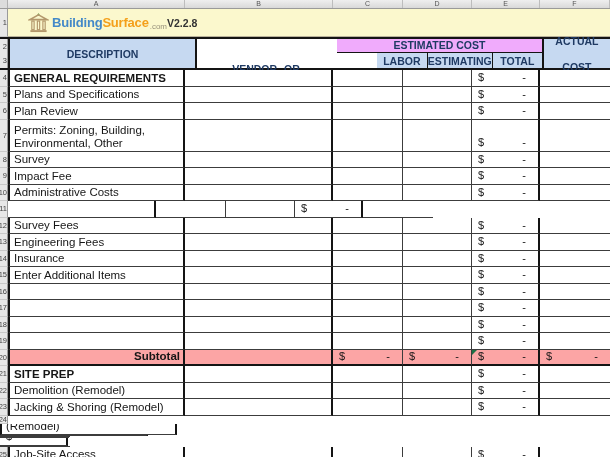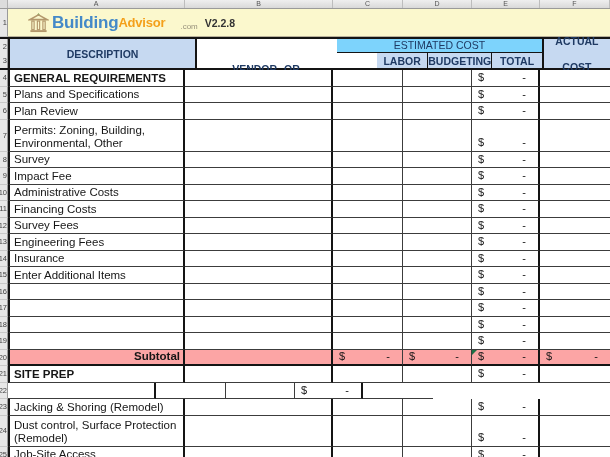--- a/index.html
+++ b/index.html
@@ -22,49 +22,49 @@
      display:flex;align-items:center;justify-content:flex-end;
      overflow:hidden;border-right:1px solid #9a9a9a;border-bottom:1px solid #c9c9c9;
      flex:0 0 8px;white-space:nowrap;}
 
   
   .titlerow{display:flex;height:28px;}
   .banner{width:602px;background:#fbf8cd;display:flex;align-items:center;
           border-bottom:1px solid #b8b29a;}
   .logo{display:flex;align-items:center;margin-left:20px;}
   .logo-icon{width:21px;height:21px;margin-right:3px;}
-  .logo-building{font-size:17px;font-weight:600;color:#4489c8;letter-spacing:-0.2px;}
+  .logo-building{font-size:13px;font-weight:600;color:#4489c8;letter-spacing:-0.2px;}
   .logo-advisor{font-size:13px;font-weight:600;color:#f4a01b;letter-spacing:-0.2px;}
-  .logo-tld{font-size:8px;color:#98927c;margin-left:15px;align-self:flex-end;padding-bottom:2px;}
+  .logo-tld{font-size:8px;color:#98927c;margin-left:1px;align-self:flex-end;padding-bottom:2px;}
   .main-title{font-size:13.5px;font-weight:bold;color:#1c1c1c;letter-spacing:-0.1px;margin-left:34px;}
-  .version{font-size:10.5px;font-weight:bold;color:#333;margin-left:7px;}
+  .version{font-size:10.5px;font-weight:bold;color:#333;}
 
   
   .hdr{display:flex;height:33px;border-top:2px solid #141414;border-bottom:2px solid #141414;}
   .hdr .g{border-bottom:none;flex-direction:column;justify-content:space-around;align-items:flex-end;}
   .hcell{background:#c6d9f1;color:#1f3a63;font-weight:bold;font-size:10.5px;
          display:flex;flex-direction:column;align-items:center;justify-content:center;
          line-height:12px;text-align:center;}
   .hA{width:200px;border-left:2px solid #141414;border-right:2px solid #141414;}
   .hB{width:148px;border-right:2px solid #141414;margin-top:36px;}
   .vendor-l1{word-spacing:4px;}
   .hCDE{width:207px;display:flex;flex-direction:column;border-right:2px solid #141414;}
-  .hec{height:14px;background:#7dd3fc;color:#1f3a63;font-weight:normal;font-size:10.5px;
+  .hec{height:14px;background:#f0abfc;color:#1f3a63;font-weight:bold;font-size:10.5px;
        text-align:center;line-height:13px;border-bottom:1px solid #141414;}
   .hsub{display:flex;flex:1;padding-left:40px;}
   .hsub .hcell{justify-content:center;}
   .hC{width:70px;border-right:1px solid #141414;}
   .hD{width:69px;border-right:1px solid #141414;}
   .hE{width:68px;}
   .hF{width:70px;gap:14px;}
 
   
   .r{display:flex;height:16.5px;}
   .r.tall7{height:32px;}
-  .r.tall24{height:31px;}
+  .r.tall24{height:31px;flex-direction:column;}
   .cell{border-bottom:1px solid #3c3c3c;background:#fff;display:flex;align-items:flex-end;
         font-size:11.5px;color:#161616;line-height:1.12;overflow:hidden;}
   .cA{width:177px;border-left:2px solid #141414;border-right:2px solid #141414;
       padding:0 0 1px 4px;}
   .cB{width:148px;border-right:2px solid #141414;}
   .cC{width:70px;border-right:1px solid #3c3c3c;}
   .cD{width:69px;border-right:1px solid #3c3c3c;}
   .cE{width:68px;border-right:2px solid #141414;position:relative;}
   .cF{width:70px;}
   .bold{font-weight:bold;}
@@ -98,42 +98,42 @@
       <div class="logo">
         <svg class="logo-icon" viewBox="0 0 22 22">
           <polygon points="11,1 13,4 9,4" fill="#7ba05b"></polygon>
           <polygon points="11,3 20,8 2,8" fill="none" stroke="#b3976b" stroke-width="1.6"></polygon>
           <rect x="4" y="9.5" width="2.4" height="9" fill="none" stroke="#b3976b" stroke-width="1.2"></rect>
           <rect x="9.8" y="9.5" width="2.4" height="9" fill="none" stroke="#b3976b" stroke-width="1.2"></rect>
           <rect x="15.6" y="9.5" width="2.4" height="9" fill="none" stroke="#b3976b" stroke-width="1.2"></rect>
           <rect x="2.5" y="19" width="17" height="2" fill="#b3976b"></rect>
         </svg>
         <span class="logo-building">Building</span>
-          <span class="logo-advisor">Advisor</span>
+          <span class="logo-advisor">Surface</span>
           <span class="logo-tld">.com</span>
       </div>
       <span class="version">V2.2.8</span>
     </div>
   </div>
 
   <div class="hdr">
     <div class="g">
       <span>2</span>
       <span>3</span>
     </div>
     <div class="hcell hA">DESCRIPTION</div>
     <div class="hcell hB">
       <span class="vendor-l1">VENDOR OR</span>
       <span>SUBCONTRACTOR</span>
     </div>
     <div class="hCDE">
       <div class="hec">ESTIMATED COST</div>
       <div class="hsub">
         <div class="hcell hC">LABOR</div>
-        <div class="hcell hD">BUDGETING</div>
+        <div class="hcell hD">ESTIMATING</div>
         <div class="hcell hE">TOTAL</div>
       </div>
     </div>
     <div class="hcell hF">
       <span>ACTUAL</span>
       <span>COST</span>
     </div>
   </div>
 
   <div class="r">
@@ -222,21 +222,20 @@
     <div class="cell cD"></div>
     <div class="cell cE money">
         <span class="sym">$</span>
         <span>-</span>
       </div>
     <div class="cell cF"></div>
   </div>
 
   <div class="r">
     <div class="g">11</div>
-    <div class="cell cA">Financing Costs</div>
     <div class="cell cB"></div>
     <div class="cell cC"></div>
     <div class="cell cD"></div>
     <div class="cell cE money">
         <span class="sym">$</span>
         <span>-</span>
       </div>
     <div class="cell cF"></div>
   </div>
 
@@ -375,20 +374,21 @@
     <div class="cell cD"></div>
     <div class="cell cE money">
         <span class="sym">$</span>
         <span>-</span>
       </div>
     <div class="cell cF"></div>
   </div>
 
   <div class="r">
     <div class="g">22</div>
+    <div class="cell cA">Demolition (Remodel)</div>
     <div class="cell cB"></div>
     <div class="cell cC"></div>
     <div class="cell cD"></div>
     <div class="cell cE money">
         <span class="sym">$</span>
         <span>-</span>
       </div>
     <div class="cell cF"></div>
   </div>
 

